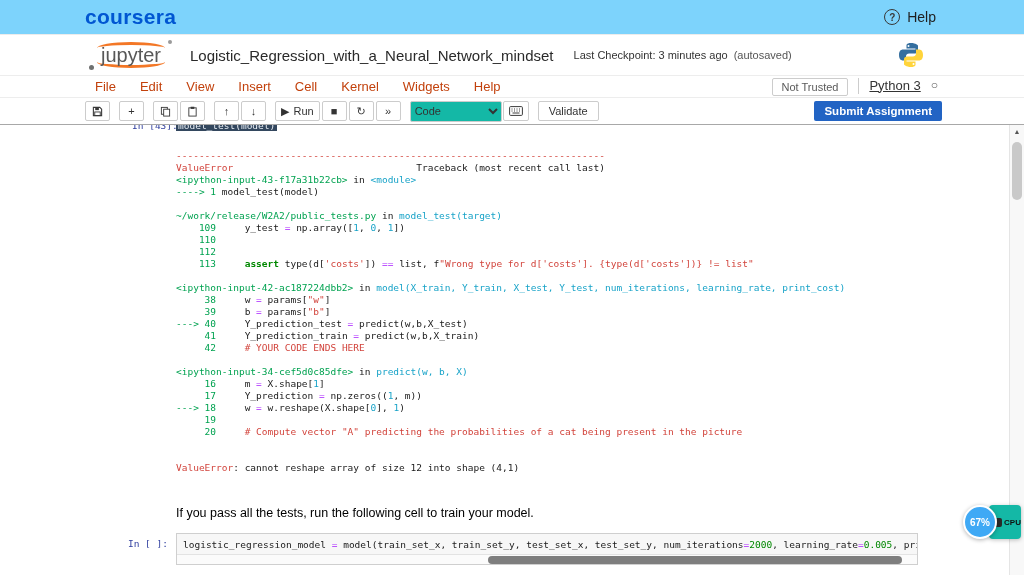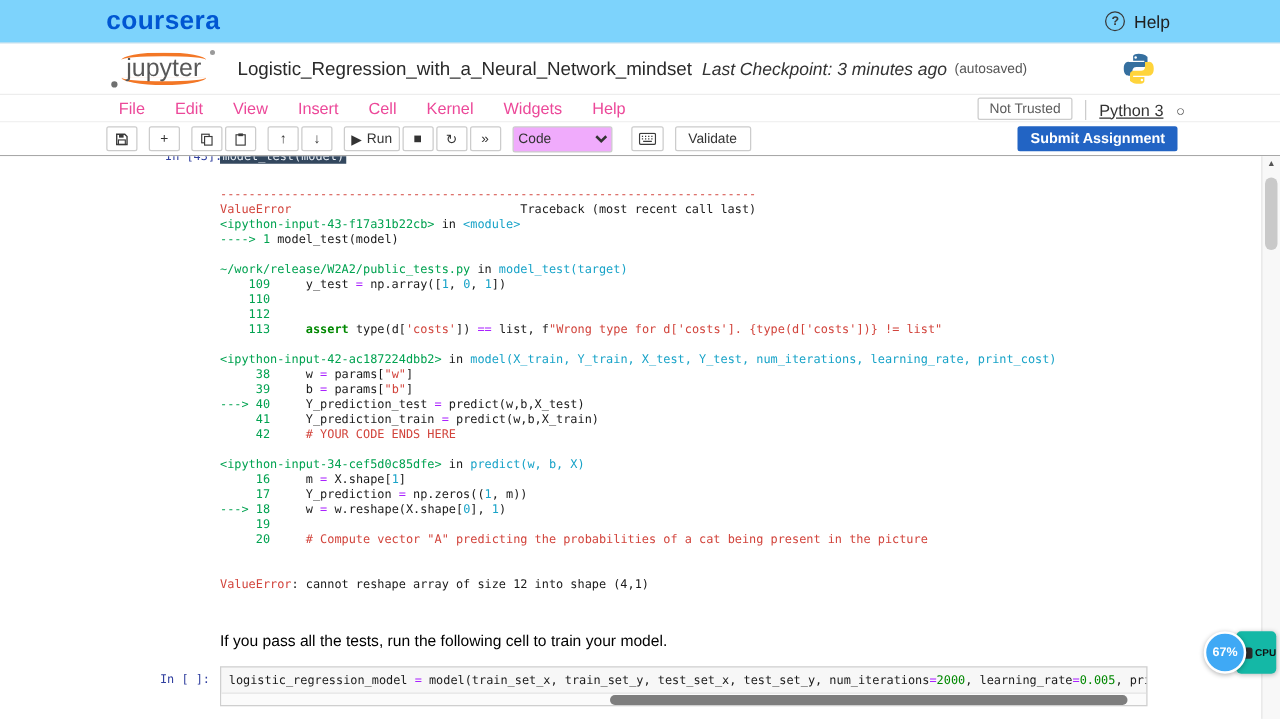--- a/index.html
+++ b/index.html
@@ -19,45 +19,45 @@
   .jupyter-bar { height: 41px; display: flex; align-items: center; position: relative;
     border-bottom: 1px solid #ededed; background: #fff; }
   .jlogo { margin-left: 88px; position: relative; width: 86px; }
   .jarc { border: 0 solid #F37726; height: 6px; width: 68px; margin-left: 9px; }
   .jarc-top { border-top-width: 3px; border-radius: 100% 100% 0 0 / 200% 200% 0 0; margin-bottom: -4px; }
   .jarc-bottom { border-bottom-width: 3px; border-radius: 0 0 100% 100% / 0 0 200% 200%; margin-top: -4px; }
   .jupyter-word { font-size: 20px; color: #585858; display: block; text-align: center; line-height: 22px; }
   .jdot-a { position: absolute; right: 2px; top: -2px; width: 4px; height: 4px; border-radius: 50%; background: #9a9a9a; }
   .jdot-b { position: absolute; left: 1px; bottom: -2px; width: 5px; height: 5px; border-radius: 50%; background: #6f7070; }
   .nb-title { margin-left: 16px; font-size: 15px; color: #2a2a2a; cursor: pointer; }
-  .checkpoint { font-size: 14px; color: #333; margin-left: 8px; font-style: italic; }
+  .checkpoint { font-size: 11px; color: #333; margin-left: 20px; }
   .autosaved { font-size: 11px; color: #555; margin-left: 6px; }
   .python-logo { position: absolute; right: 100px; top: 7px; }
 
   
   .menu-bar { height: 22px; display: flex; align-items: center; padding-left: 83px; position: relative;
     border-bottom: 1px solid #ededed; background: #fff; }
-  .menu-item { font-size: 13px; color: #ec4899; padding: 0 12px; cursor: pointer; }
-  .menu-right { position: absolute; right: 76px; display: flex; align-items: flex-end; gap: 10px; }
+  .menu-item { font-size: 13px; color: #c2410c; padding: 0 12px; cursor: pointer; }
+  .menu-right { position: absolute; right: 86px; display: flex; align-items: flex-start; gap: 10px; }
   .not-trusted { border: 1px solid #ccc; border-radius: 2px; font-size: 11px; color: #5a5a5a;
     padding: 2px 9px; background: #fff; }
   .kernel-divider { width: 1px; height: 16px; background: #ccc; }
   .kernel-name { font-size: 13px; color: #333; text-decoration: underline; }
   .kernel-status { font-size: 12px; color: #555; }
 
   
   .toolbar { height: 27px; display: flex; align-items: center; padding-left: 85px; position: relative;
     border-bottom: 1px solid #a8a8a8; background: #fff; }
   .tb-group { display: flex; margin-right: 7px; }
   .tb-btn { height: 20px; min-width: 25px; border: 1px solid #ccc; background: #fff; border-radius: 2px;
     display: inline-flex; align-items: center; justify-content: center; font-size: 11px; color: #333;
     margin-right: 2px; padding: 0 5px; cursor: pointer; }
   .run-label { margin-left: 4px; }
   .tb-select { height: 21px; border: 1px solid #ccc; border-radius: 2px; font-size: 11px; color: #333;
-    width: 80px; margin-right: 15px; background: #f0abfc; }
+    width: 92px; margin-right: 1px; background: #14b8a6; }
   .validate-btn { padding: 0 10px; }
   .submit-btn { position: absolute; right: 82px; top: 3px; background: #2264C4; color: #fff; font-size: 11.5px;
     font-weight: bold; padding: 4px 10px; border: none; border-radius: 2px; cursor: pointer; }
 
   
   .notebook { position: relative; background: #fff; }
   .clipped-cell { height: 10px; overflow: hidden; position: relative;
     font-family: "DejaVu Sans Mono", monospace; font-size: 9.5px; }
   .clip-prompt { position: absolute; left: 132px; top: -5px; color: #303F9F; white-space: pre; }
   .clip-code { position: absolute; left: 176px; top: -5px; background: #33475e; color: #e9eff6;

